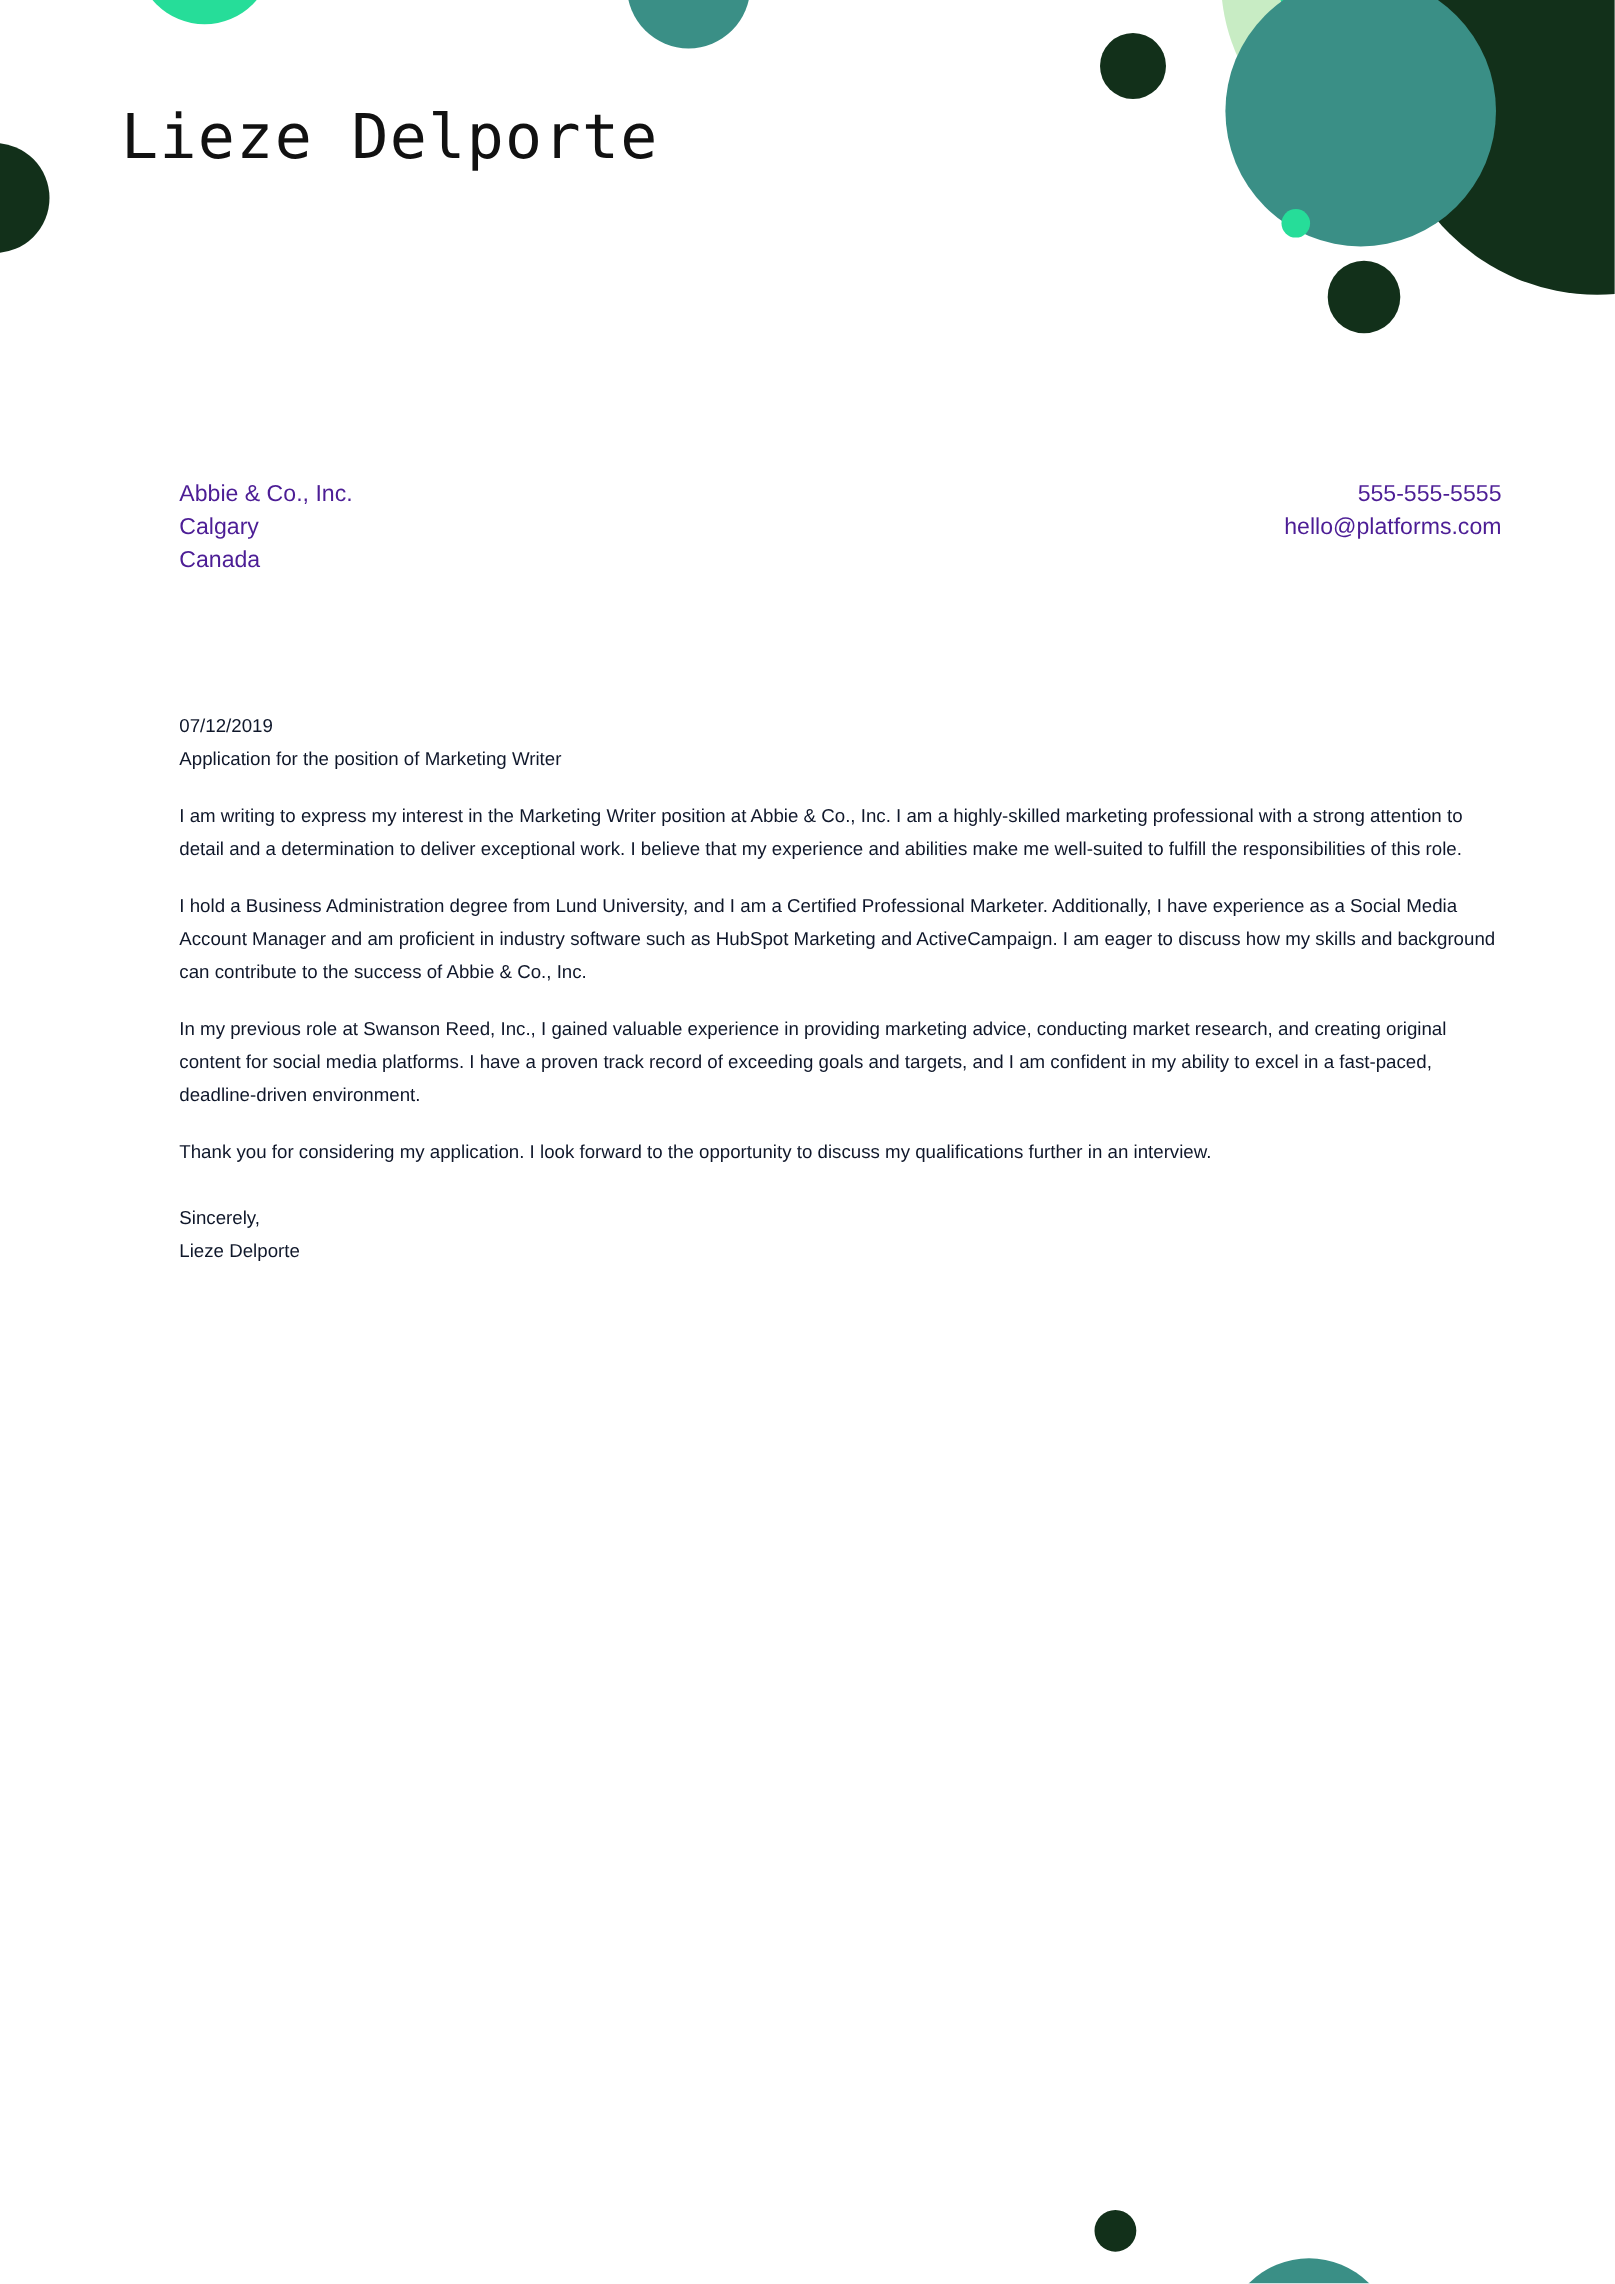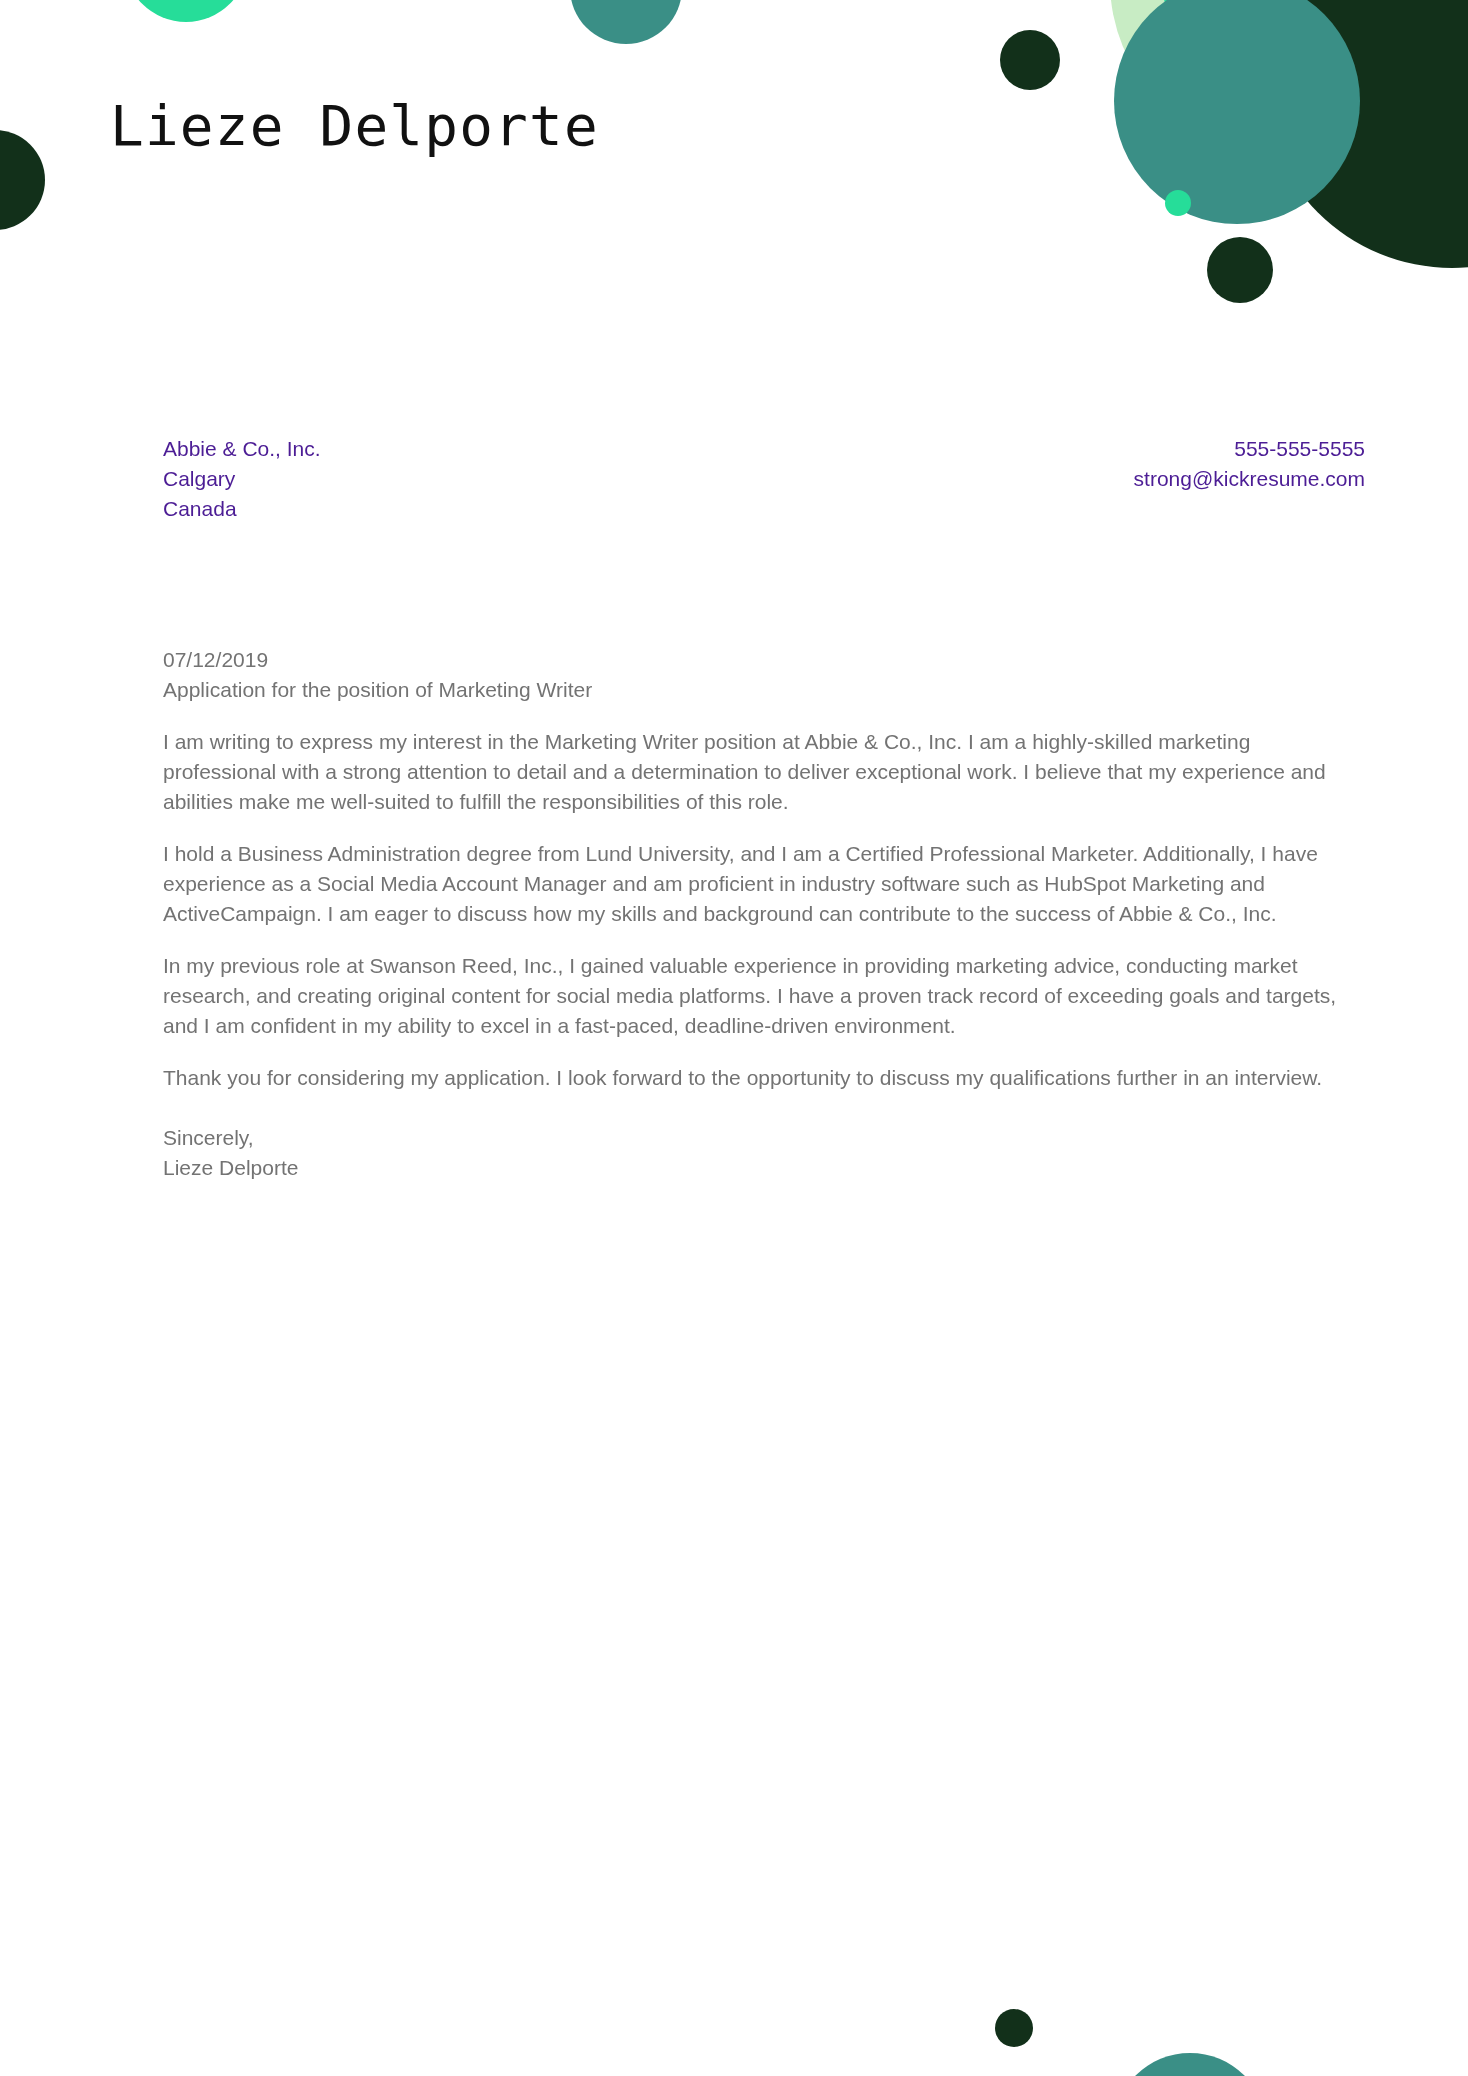--- a/index.html
+++ b/index.html
@@ -75,23 +75,23 @@
   .recipient div, .sender div { white-space: nowrap; }
 
   
   .letter {
     position: absolute;
     left: 163px;
     top: 645px;
     width: 1202px;
     z-index: 5;
     font-family: "Liberation Sans", sans-serif;
-    font-size: 21px;
+    font-size: 17px;
     line-height: 30px;
-    color: #737373;
+    color: #0f172a;
   }
   .meta-line { white-space: nowrap; }
   .salutation { margin-top: 30px; }
   .para { margin-top: 22px; text-align: left; }
   .closing { margin-top: 30px; }
   .closing div { white-space: nowrap; }
 </style>
 </head>
 <body>
 
@@ -121,21 +121,21 @@
   </div>
 
   <div class="contact-band">
     <div class="recipient">
       <div>Abbie &amp; Co., Inc.</div>
       <div>Calgary</div>
       <div>Canada</div>
     </div>
     <div class="sender">
       <div>555-555-5555</div>
-      <div>strong@kickresume.com</div>
+      <div>hello@platforms.com</div>
     </div>
   </div>
 
   <div class="letter">
     <div class="meta-line">07/12/2019</div>
     <div class="meta-line">Application for the position of Marketing Writer</div>
 
 
     <div class="para">I am writing to express my interest in the Marketing Writer position at Abbie &amp; Co., Inc. I am a highly-skilled marketing professional with a strong attention to detail and a determination to deliver exceptional work. I believe that my experience and abilities make me well-suited to fulfill the responsibilities of this role.</div>
     <div class="para">I hold a Business Administration degree from Lund University, and I am a Certified Professional Marketer. Additionally, I have experience as a Social Media Account Manager and am proficient in industry software such as HubSpot Marketing and ActiveCampaign. I am eager to discuss how my skills and background can contribute to the success of Abbie &amp; Co., Inc.</div>

